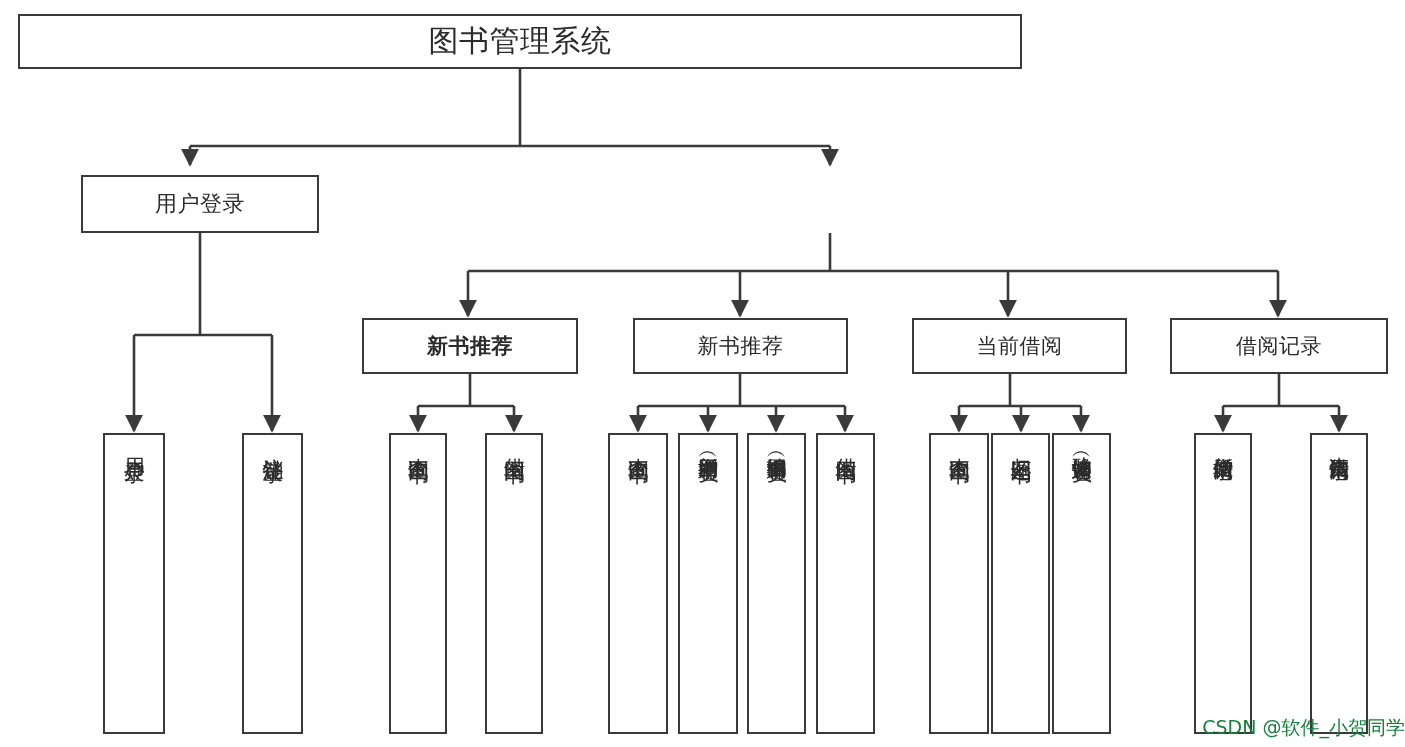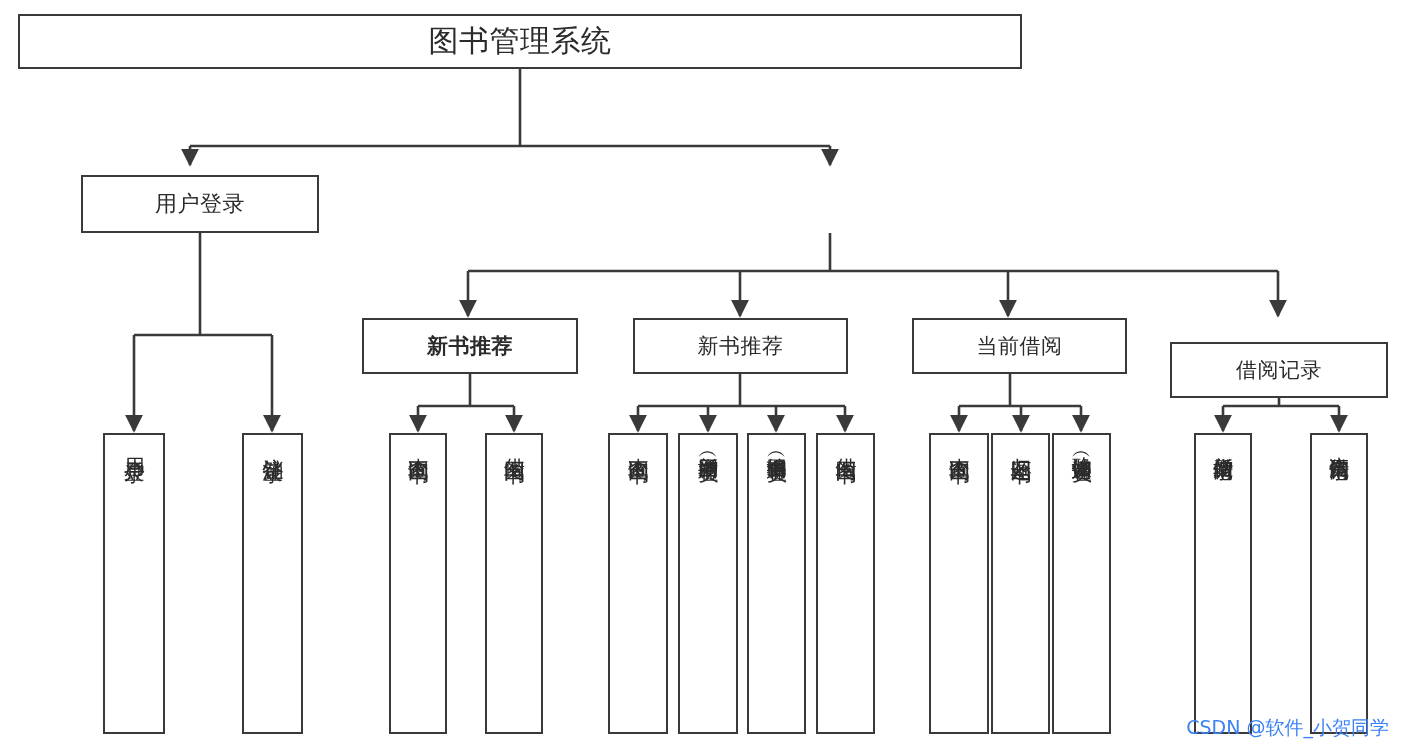--- a/index.html
+++ b/index.html
@@ -56,24 +56,24 @@
     line-height: 1.18;
     letter-spacing: 2px;
     white-space: nowrap;
   }
   .node.leaf.tall .node-label {
     font-size: 20px;
     letter-spacing: 1px;
   }
   .watermark {
     position: absolute;
-    right: 16px;
+    right: 0;
     bottom: 6px;
     font-size: 19px;
-    color: #3b82f6;
+    color: #15803d;
     z-index: 5;
     white-space: nowrap;
   }
 </style>
 </head>
 <body>
 
 <div id="canvas">
 
   <svg id="edges" viewBox="0 0 1405 747" xmlns="http://www.w3.org/2000/svg">
@@ -136,21 +136,21 @@
 
   <div class="node lvl3" style="left:362px; top:318px; width:216px; height:56px;font-weight:bold;">
     <span class="node-label">新书推荐</span>
   </div>
   <div class="node lvl3" style="left:633px; top:318px; width:215px; height:56px;">
     <span class="node-label">新书推荐</span>
   </div>
   <div class="node lvl3" style="left:912px; top:318px; width:215px; height:56px;">
     <span class="node-label">当前借阅</span>
   </div>
-  <div class="node lvl3" style="left:1170px; top:318px; width:218px; height:56px;margin-top:24px;">
+  <div class="node lvl3" style="left:1170px; top:318px; width:218px; height:56px;">
     <span class="node-label">借阅记录</span>
   </div>
 
   <div class="node leaf" style="left:103px; top:433px; width:62px; height:301px;">
     <span class="node-label">用户登录</span>
   </div>
   <div class="node leaf" style="left:242px; top:433px; width:61px; height:301px;">
     <span class="node-label">注销登录</span>
   </div>
 

